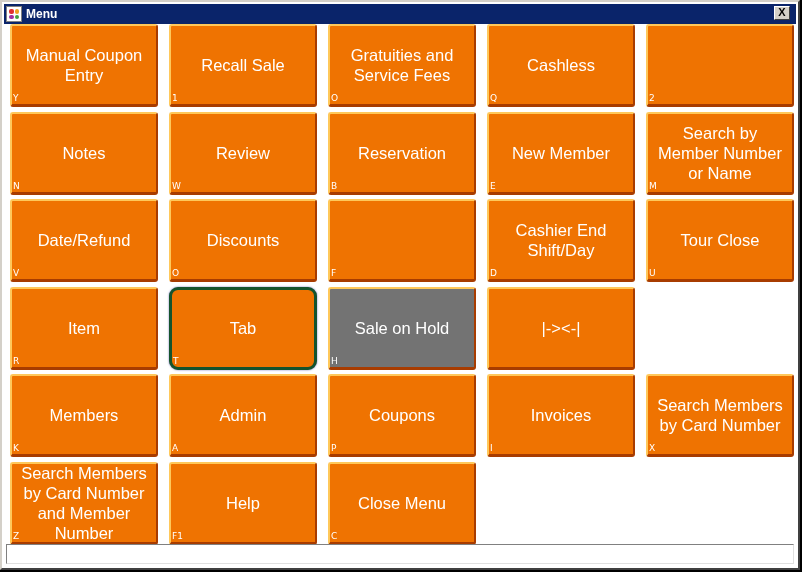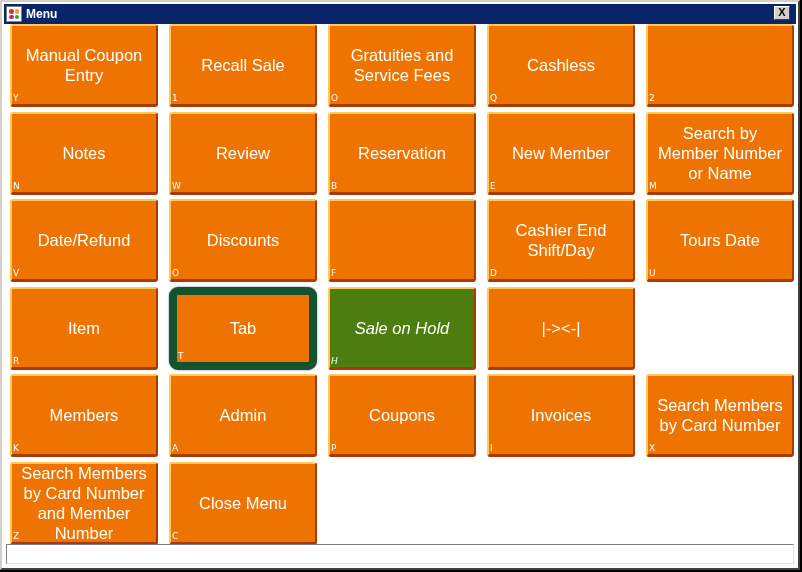--- a/index.html
+++ b/index.html
@@ -51,23 +51,23 @@
       border-right: 2px solid #a83c00;
       border-bottom: 3px solid #a83c00;
       color: #ffffff;
       display: flex; align-items: center; justify-content: center;
       text-align: center;
       font-family: "Liberation Sans", sans-serif;
       font-size: 16.5px; line-height: 20px;
       padding: 0 6px;
       cursor: pointer;
     }
-    .btn.hover { background: #4d7c0f; font-style: italic; }
+    .btn.hover { background: #737373; }
     .btn.selected {
-      border: 8px solid #14532d;
+      border: 3px solid #14532d;
       border-radius: 9px;
       box-shadow: 0 0 2px #6b6bb5;
       align-items: center;
     }
     .btn.empty { background: transparent; border: none; cursor: default; }
     .btn .label { white-space: pre-line; }
     .btn .hotkey {
       position: absolute; left: 1px; bottom: 1px;
       font-size: 9px; line-height: 10px;
       font-family: "DejaVu Sans", sans-serif;
@@ -154,21 +154,21 @@
     <div class="btn">
         <span class="hotkey">F</span>
       </div>
     <div class="btn">
         <span class="label">Cashier End
 Shift/Day</span>
         <span class="hotkey">D</span>
       </div>
 
     <div class="btn">
-        <span class="label">Tours Date</span>
+        <span class="label">Tour Close</span>
         <span class="hotkey">U</span>
       </div>
     <div class="btn">
         <span class="label">Item</span>
         <span class="hotkey">R</span>
       </div>
     <div class="btn selected">
         <span class="label">Tab</span>
         <span class="hotkey">T</span>
       </div>
@@ -205,19 +205,23 @@
         <span class="hotkey">X</span>
       </div>
     <div class="btn">
         <span class="label">Search Members
 by Card Number
 and Member
 Number</span>
         <span class="hotkey">Z</span>
       </div>
     <div class="btn">
+        <span class="label">Help</span>
+        <span class="hotkey">F1</span>
+      </div>
+    <div class="btn">
         <span class="label">Close Menu</span>
         <span class="hotkey">C</span>
       </div>
   </div>
 
   <div class="status-bar"></div>
 </div>
 
 </body></html>

